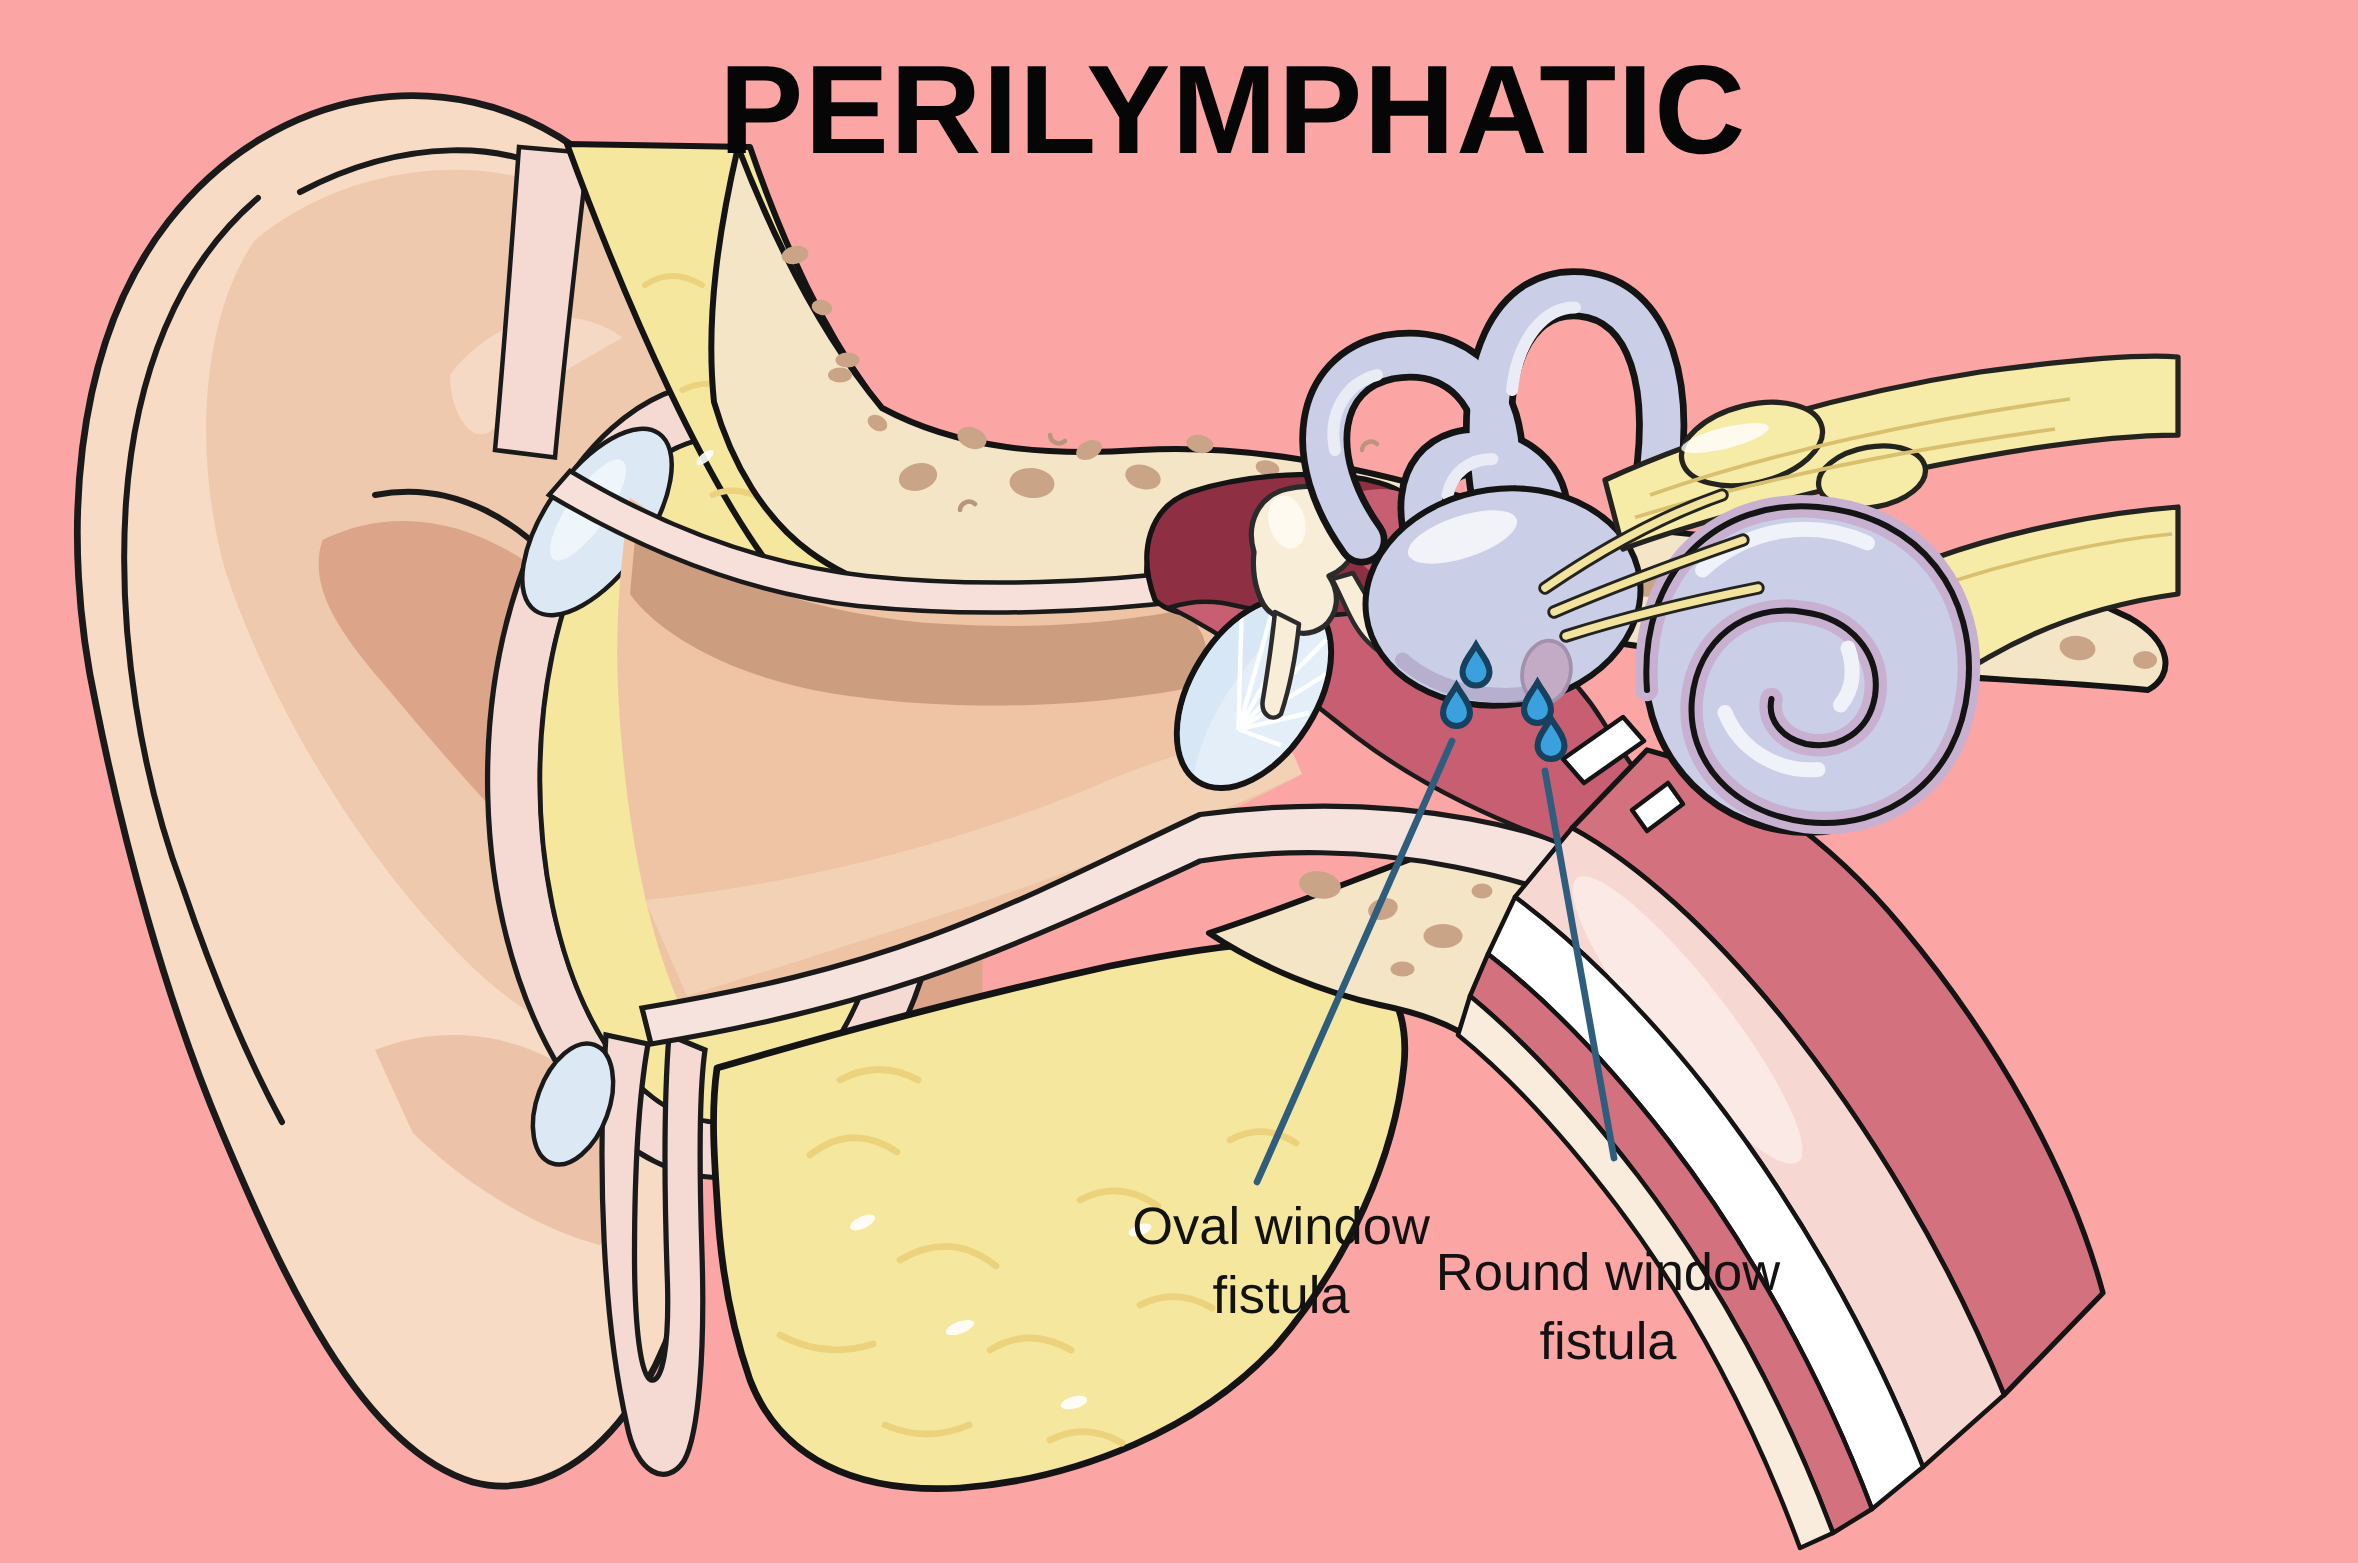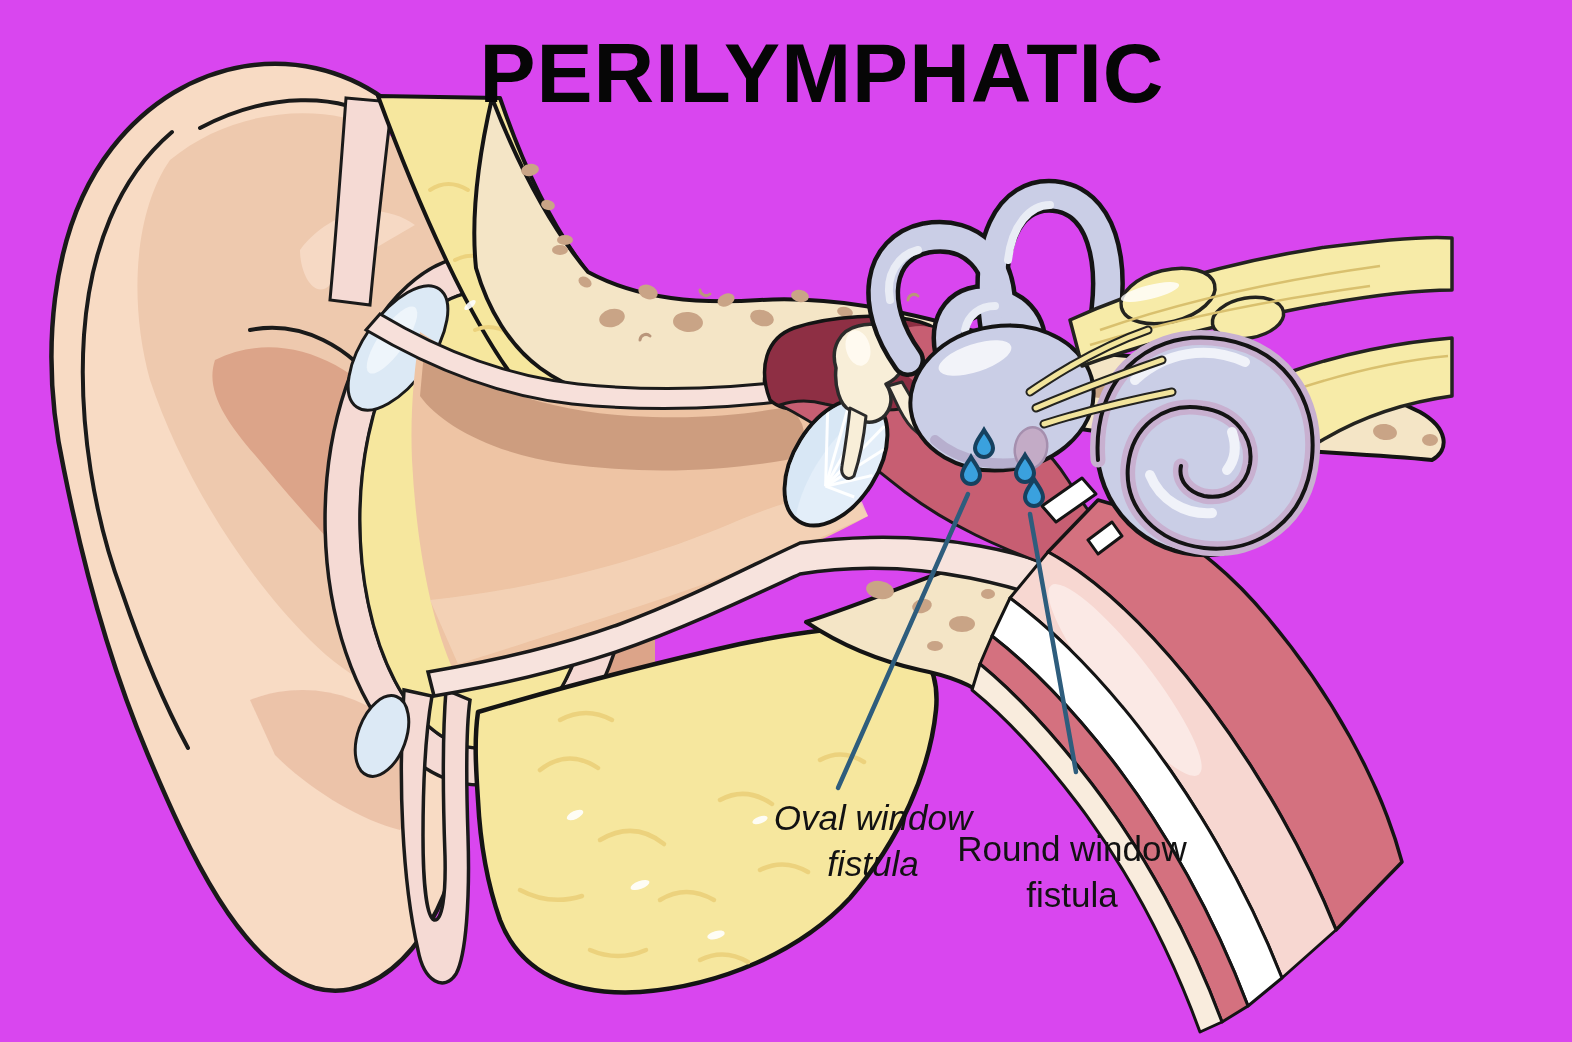--- a/index.html
+++ b/index.html
@@ -1,24 +1,24 @@
 <!DOCTYPE html>
 <html><head>
 <meta charset="utf-8">
 <style>
   html,body{margin:0;padding:0;background:#fff;}
-  #stage{position:relative;width:1572px;height:1042px;background:#d946ef;overflow:hidden;
+  #stage{position:relative;width:1572px;height:1042px;background:#fca5a5;overflow:hidden;
          font-family:"Liberation Sans",sans-serif;}
   #art{position:absolute;left:0;top:0;}
   .title{position:absolute;left:822px;top:26px;transform:translateX(-50%);
          text-align:center;font-weight:bold;font-size:84px;line-height:1.13;
          letter-spacing:1px;color:#060606;white-space:nowrap;}
   .lbl{position:absolute;transform:translateX(-50%);text-align:center;
        font-size:35px;line-height:1.3;color:#121212;}
-  #lbl-oval{left:873px;top:795px;width:235px;font-style:italic;}
+  #lbl-oval{left:854px;top:795px;width:235px;}
   #lbl-round{left:1072px;top:826px;width:260px;}
 </style>
 </head>
 <body>
 
 <div id="stage">
 
 <svg id="art" width="1572" height="1042" viewBox="0 0 1572 1042">
   <defs>
     <path id="drop" d="M0,-13 C4,-6 9,-1 9,5 A9,9 0 1,1 -9,5 C-9,-1 -4,-6 0,-13 Z"></path>

